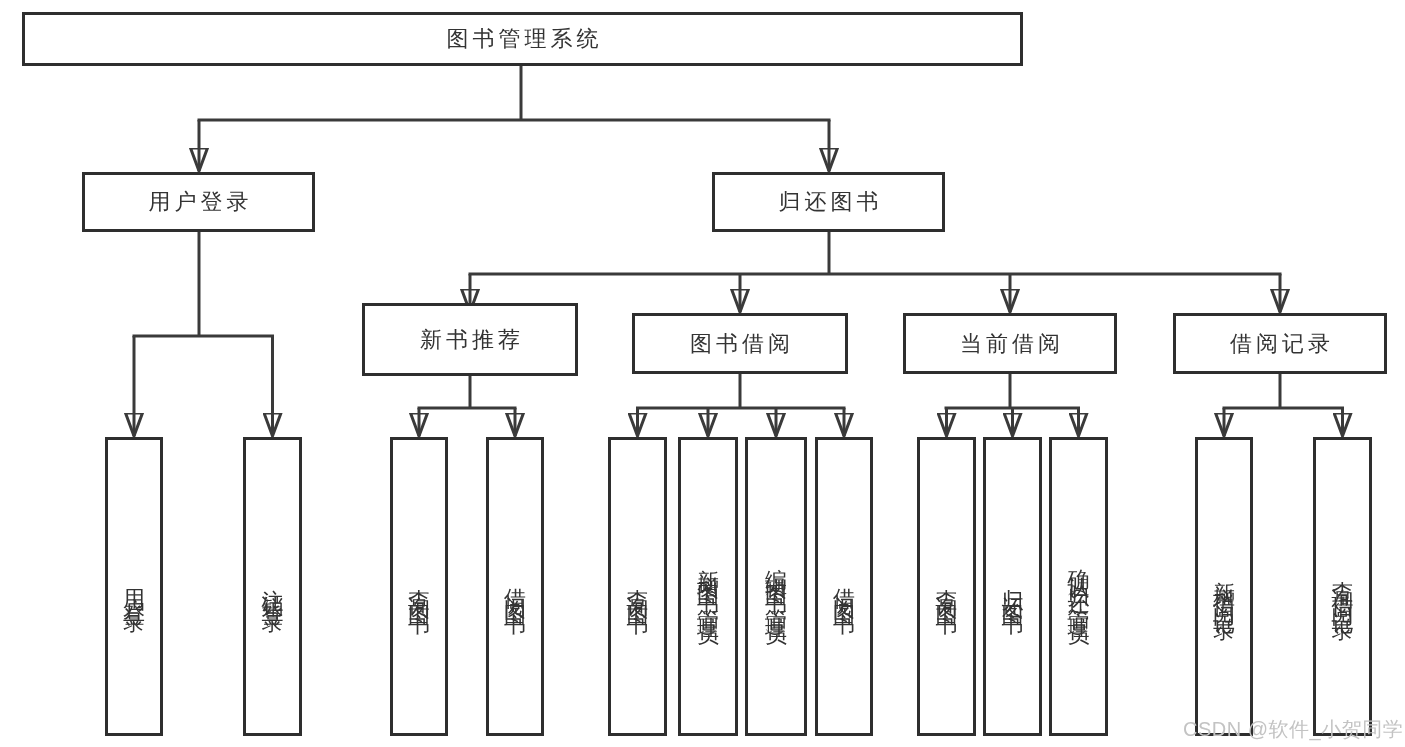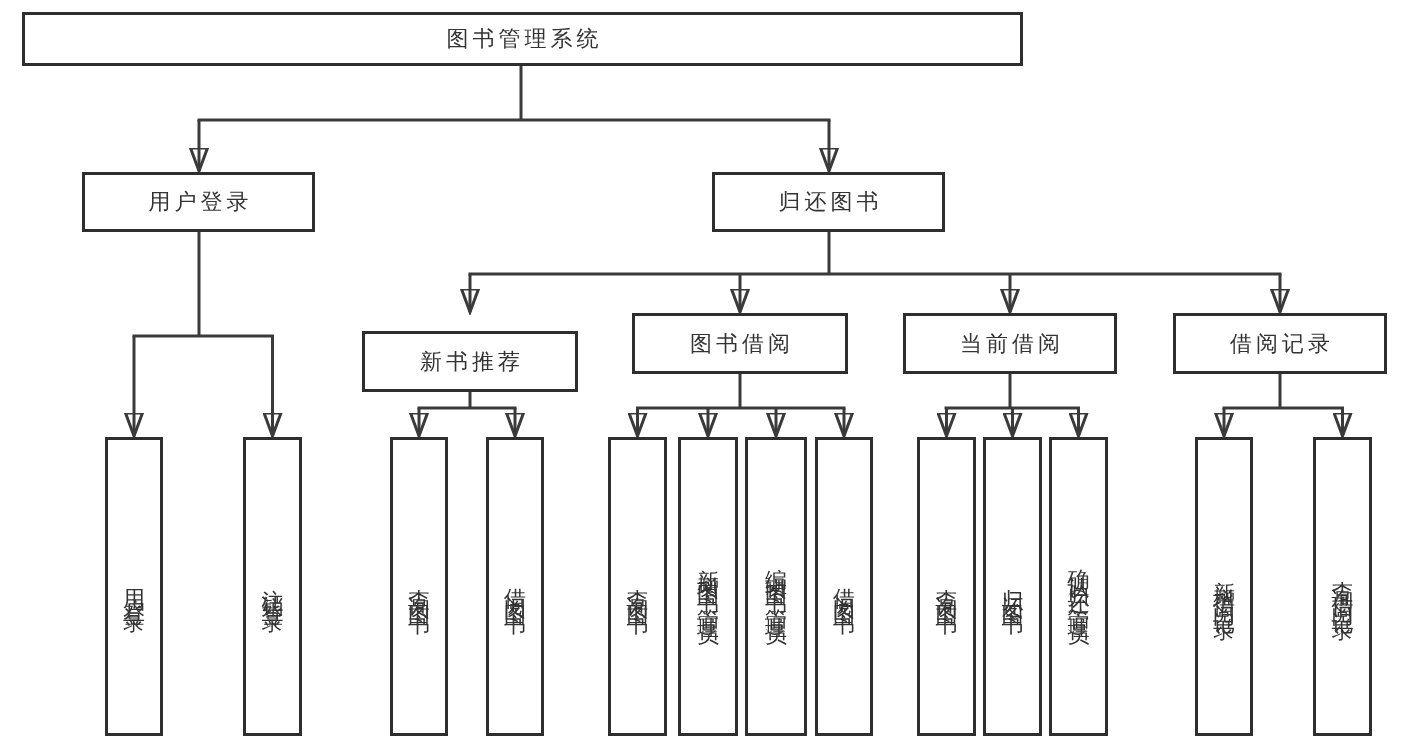--- a/index.html
+++ b/index.html
@@ -72,21 +72,21 @@
     <path d="M1222.5,408 H1344"></path>
     <path d="M1224,408 V436" marker-end="url(#arrow)"></path>
     <path d="M1342.5,408 V436" marker-end="url(#arrow)"></path>
   </svg>
 
   <div class="node h" style="left:22px;top:12px;width:1001px;height:54px;">图书管理系统</div>
 
   <div class="node h" style="left:82px;top:172px;width:233px;height:60px;">用户登录</div>
   <div class="node h" style="left:712px;top:172px;width:233px;height:60px;">归还图书</div>
 
-  <div class="node h" style="left:362px;top:331px;width:216px;height:61px;">新书推荐</div>
+  <div class="node h" style="left:362px;top:303px;width:216px;height:73px;">新书推荐</div>
   <div class="node h" style="left:903px;top:313px;width:214px;height:61px;">当前借阅</div>
   <div class="node h" style="left:632px;top:313px;width:216px;height:61px;">图书借阅</div>
   <div class="node h" style="left:1173px;top:313px;width:214px;height:61px;">借阅记录</div>
 
   <div class="node v" style="left:105px;top:437px;width:58px;height:299px;">用户登录</div>
   <div class="node v" style="left:243px;top:437px;width:59px;height:299px;">注销登录</div>
 
   <div class="node v" style="left:390px;top:437px;width:58px;height:299px;">查询图书</div>
   <div class="node v" style="left:486px;top:437px;width:58px;height:299px;">借阅图书</div>
 
@@ -95,13 +95,14 @@
   <div class="node v" style="left:745px;top:437px;width:62px;height:299px;">编辑图书（管理员）</div>
   <div class="node v" style="left:815px;top:437px;width:58px;height:299px;">借阅图书</div>
 
   <div class="node v" style="left:917px;top:437px;width:59px;height:299px;">查询图书</div>
   <div class="node v" style="left:983px;top:437px;width:59px;height:299px;">归还图书</div>
   <div class="node v" style="left:1049px;top:437px;width:59px;height:299px;">确认归还（管理员）</div>
 
   <div class="node v" style="left:1195px;top:437px;width:58px;height:299px;">新增借阅记录</div>
   <div class="node v" style="left:1313px;top:437px;width:59px;height:299px;">查询借阅记录</div>
 
+  <div class="watermark">CSDN @软件_小贺同学</div>
 </div>
 
 </body></html>

